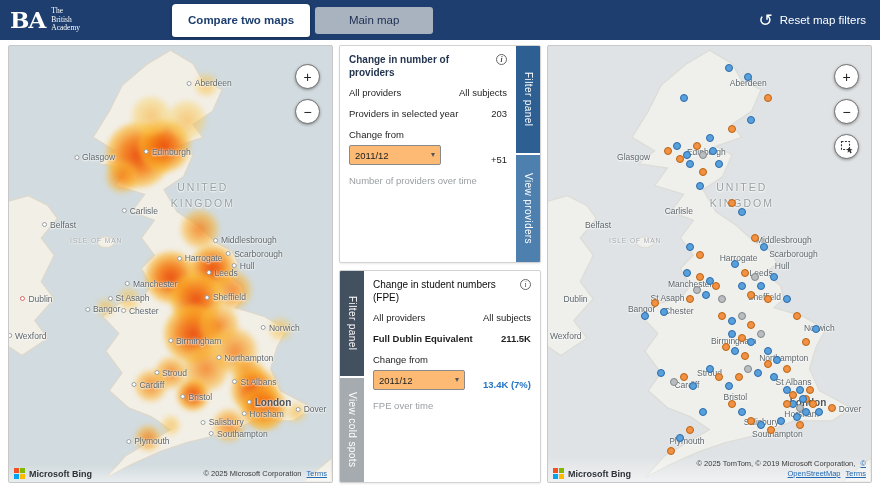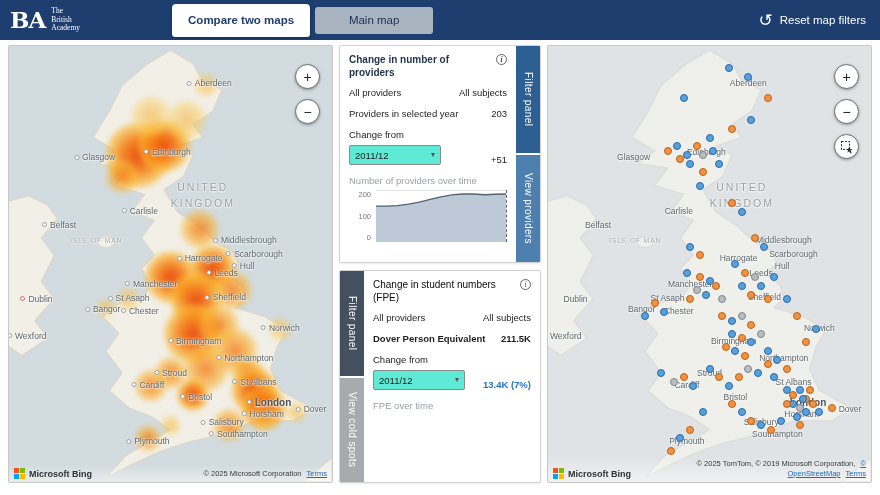--- a/index.html
+++ b/index.html
@@ -69,21 +69,21 @@
 
   .card-title{font-size:10px;font-weight:600;color:#24364f;display:flex;justify-content:space-between;align-items:flex-start;gap:4px;line-height:1.25}
   .card-bottom .card-title{color:#0b0b0b;font-weight:400}
   .info{width:11px;height:11px;border:1px solid #666;border-radius:50%;font-size:7.5px;line-height:9px;text-align:center;color:#444;flex:none;font-family:"Liberation Serif",serif;font-style:italic;cursor:pointer}
   .trow{display:flex;justify-content:space-between;align-items:flex-end;font-size:9.5px;color:#1e1e1e}
   .filters{margin-top:8px}
   .metric{margin-top:10px}
   .card-bottom .metric{font-weight:700}
   .changefrom{margin-top:10px;font-size:9.5px;color:#1e1e1e}
   .ddrow{margin-top:5px}
-  .dd{width:92px;height:20px;border:1px solid #8a8a8a;border-radius:2px;display:flex;align-items:center;justify-content:space-between;padding:0 5px;font-size:9.5px;background:#5eead4;cursor:pointer;color:#222}
+  .dd{width:92px;height:20px;border:1px solid #8a8a8a;border-radius:2px;display:flex;align-items:center;justify-content:space-between;padding:0 5px;font-size:9.5px;background:#fdba74;cursor:pointer;color:#222}
   .chev{font-size:8px;color:#555;line-height:1}
   .delta{font-size:9.5px;color:#1e1e1e}
   .delta.blue{color:#2574c4;font-weight:600}
   .chart-title{margin-top:10px;font-size:9.5px;color:#9aa0a4}
   .chart-wrap{margin-top:4px;display:flex;gap:3px;height:52px}
   .yticks{width:24px;display:flex;flex-direction:column;justify-content:space-between;align-items:flex-end;font-size:7.5px;color:#777;padding-right:2px}
   .chart{flex:1;position:relative;border-right:1px dashed #666;background-image:linear-gradient(#e3e3e3,#e3e3e3),linear-gradient(#e3e3e3,#e3e3e3),linear-gradient(#cfcfcf,#cfcfcf);background-size:100% 1px;background-position:0 0,0 50%,0 100%;background-repeat:no-repeat}
   .chart svg{position:absolute;inset:0;width:100%;height:100%}
 </style>
 </head>
@@ -316,33 +316,20 @@
         </div>
         <div class="changefrom">Change from</div>
         <div class="trow ddrow">
           <div class="dd">
             <span>2011/12</span>
             <span class="chev">▾</span>
           </div>
           <span class="delta">+51</span>
         </div>
         <div class="chart-title">Number of providers over time</div>
-        <div class="chart-wrap">
-          <div class="yticks">
-              <span>200</span>
-              <span>100</span>
-              <span>0</span>
-            </div>
-          <div class="chart">
-            <svg viewBox="0 0 100 40" preserveAspectRatio="none">
-                <polygon points="0.00,12.36 8.33,12.36 16.67,12.00 25.00,10.91 33.33,9.27 41.67,7.27 50.00,5.27 58.33,3.82 66.67,3.09 75.00,3.09 83.33,3.64 91.67,3.27 100.00,3.09 100,40 0,40" fill="#bdc9d6"></polygon>
-                <polyline points="0.00,12.36 8.33,12.36 16.67,12.00 25.00,10.91 33.33,9.27 41.67,7.27 50.00,5.27 58.33,3.82 66.67,3.09 75.00,3.09 83.33,3.64 91.67,3.27 100.00,3.09" fill="none" stroke="#53636f" stroke-width="1.3" vector-effect="non-scaling-stroke"></polyline>
-              </svg>
-          </div>
-        </div>
       </div>
       <div class="vtabs">
         <div class="vtab p-filter">Filter panel</div>
         <div class="vtab p-view">View providers</div>
       </div>
     </section>
 
     <section class="card card-bottom">
       <div class="vtabs">
         <div class="vtab s-filter">Filter panel</div>
@@ -351,21 +338,21 @@
       <div class="card-body">
         <div class="card-title">
           <span>Change in student numbers (FPE)</span>
           <span class="info">i</span>
         </div>
         <div class="trow filters">
           <span>All providers</span>
           <span>All subjects</span>
         </div>
         <div class="trow metric">
-          <span>Dover Person Equivalent</span>
+          <span>Full Dublin Equivalent</span>
           <span>211.5K</span>
         </div>
         <div class="changefrom">Change from</div>
         <div class="trow ddrow">
           <div class="dd">
             <span>2011/12</span>
             <span class="chev">▾</span>
           </div>
           <span class="delta blue">13.4K (7%)</span>
         </div>

